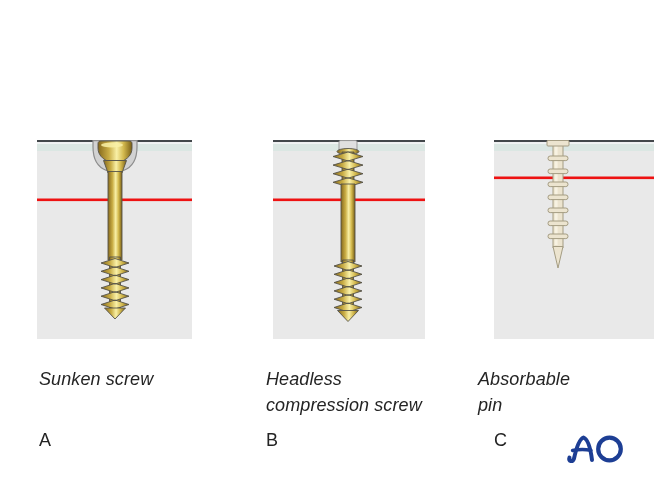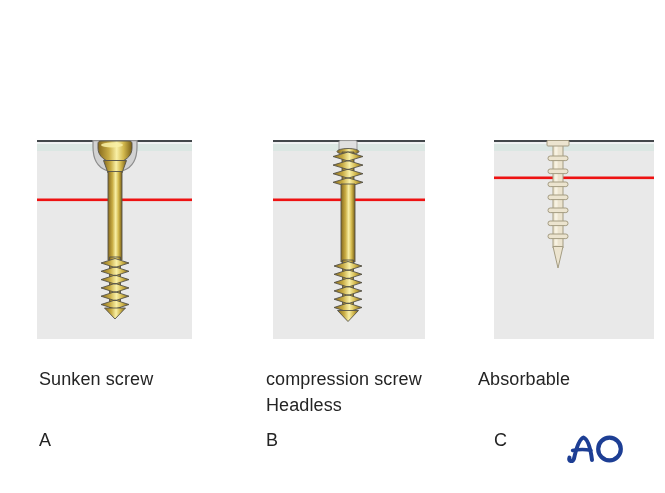--- a/index.html
+++ b/index.html
@@ -29,21 +29,21 @@
   stop.g2 { stop-color: var(--gold_mid); }
   stop.g3 { stop-color: var(--gold_hi); }
   stop.g4 { stop-color: var(--gold_mid2); }
   stop.g5 { stop-color: var(--gold_dark); }
 
   .caption {
     position: absolute; top: 366px;
     font-size: 18px; line-height: 26px;
     color: var(--text); letter-spacing: 0.1px;
   }
-  .cap-line { display: block; white-space: nowrap; }
+  .cap-line { display: block; white-space: nowrap; font-style: italic; }
   .panel-letter {
     position: absolute; top: 430px;
     font-size: 18px; color: var(--text);
   }
   .ao-logo { position: absolute; left: 565px; top: 430px; }
   .ao-stroke { fill: none; stroke: var(--ao_blue); stroke-linecap: round; stroke-linejoin: round; }
 </style>
 </head>
 <body>
 
@@ -137,25 +137,26 @@
         <path class="cream" d="M59 106.5 L69 106.5 L64 128 Z"></path>
       </g>
     </svg>
   </div>
 
   <div class="caption" style="left:39px">
     <span class="cap-line">Sunken screw</span>
     <span class="cap-line"></span>
   </div>
   <div class="caption" style="left:266px">
+    <span class="cap-line">Headless</span>
     <span class="cap-line">compression screw</span>
-    <span class="cap-line">Headless</span>
   </div>
   <div class="caption" style="left:478px">
     <span class="cap-line">Absorbable</span>
+    <span class="cap-line">pin</span>
   </div>
 
   <div class="panel-letter" style="left:39px">A</div>
   <div class="panel-letter" style="left:266px">B</div>
   <div class="panel-letter" style="left:494px">C</div>
 
   <div class="ao-logo">
     <svg width="60" height="34" viewBox="0 0 60 34">
       <path class="ao-stroke" stroke-width="4" d="M4.5 27.5 C3 31.5 7.5 32.5 9 28.5 C11 19.5 14.5 9 18.5 7.5 C22.5 9 25.5 18 27 30"></path>
       <path class="ao-stroke" stroke-width="3.4" d="M7.5 20.5 C13.5 19.3 20.5 19.3 26 20.3"></path>

